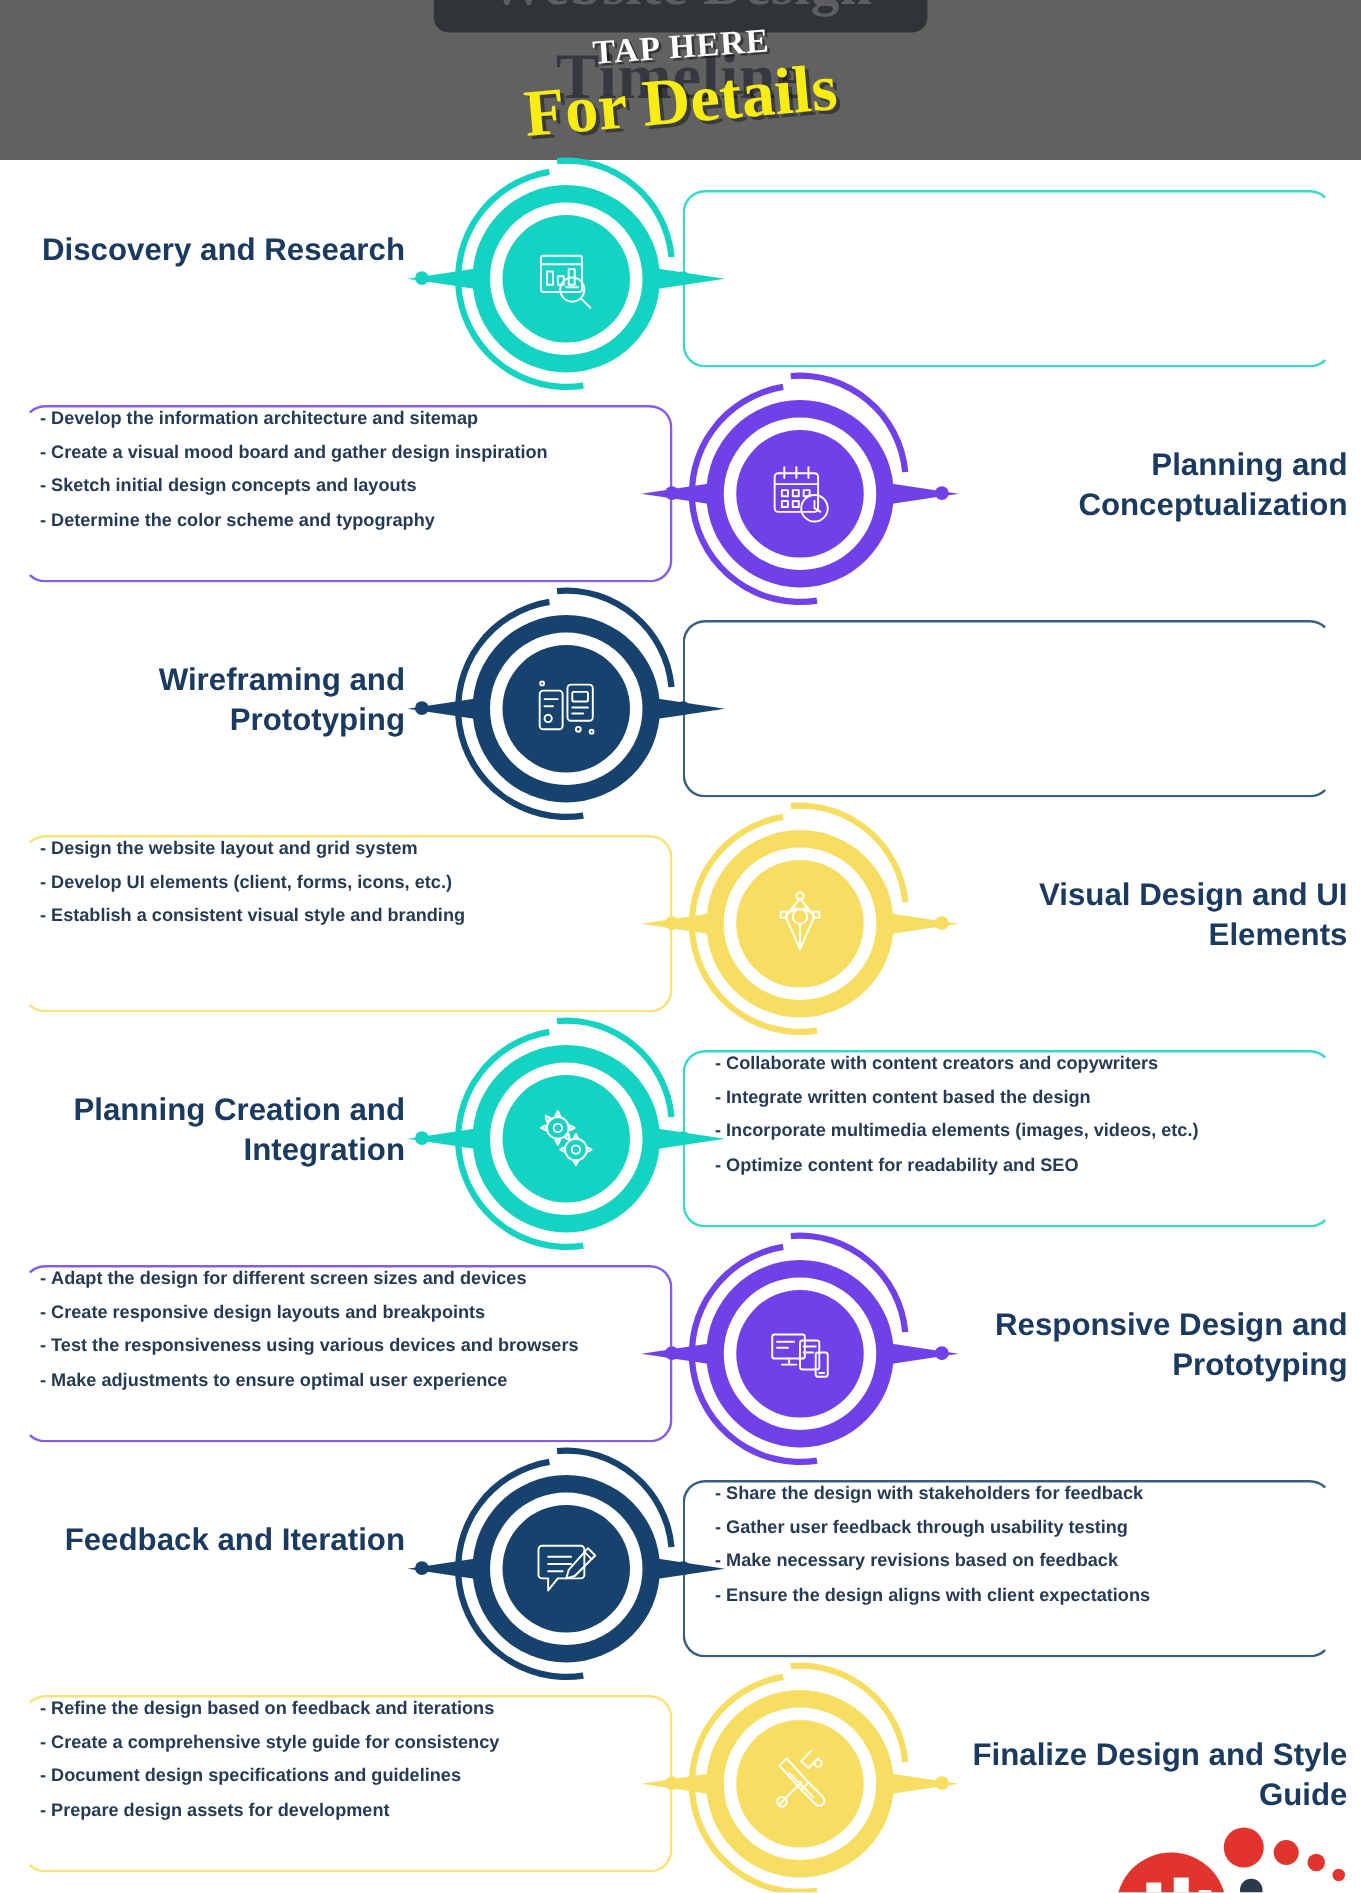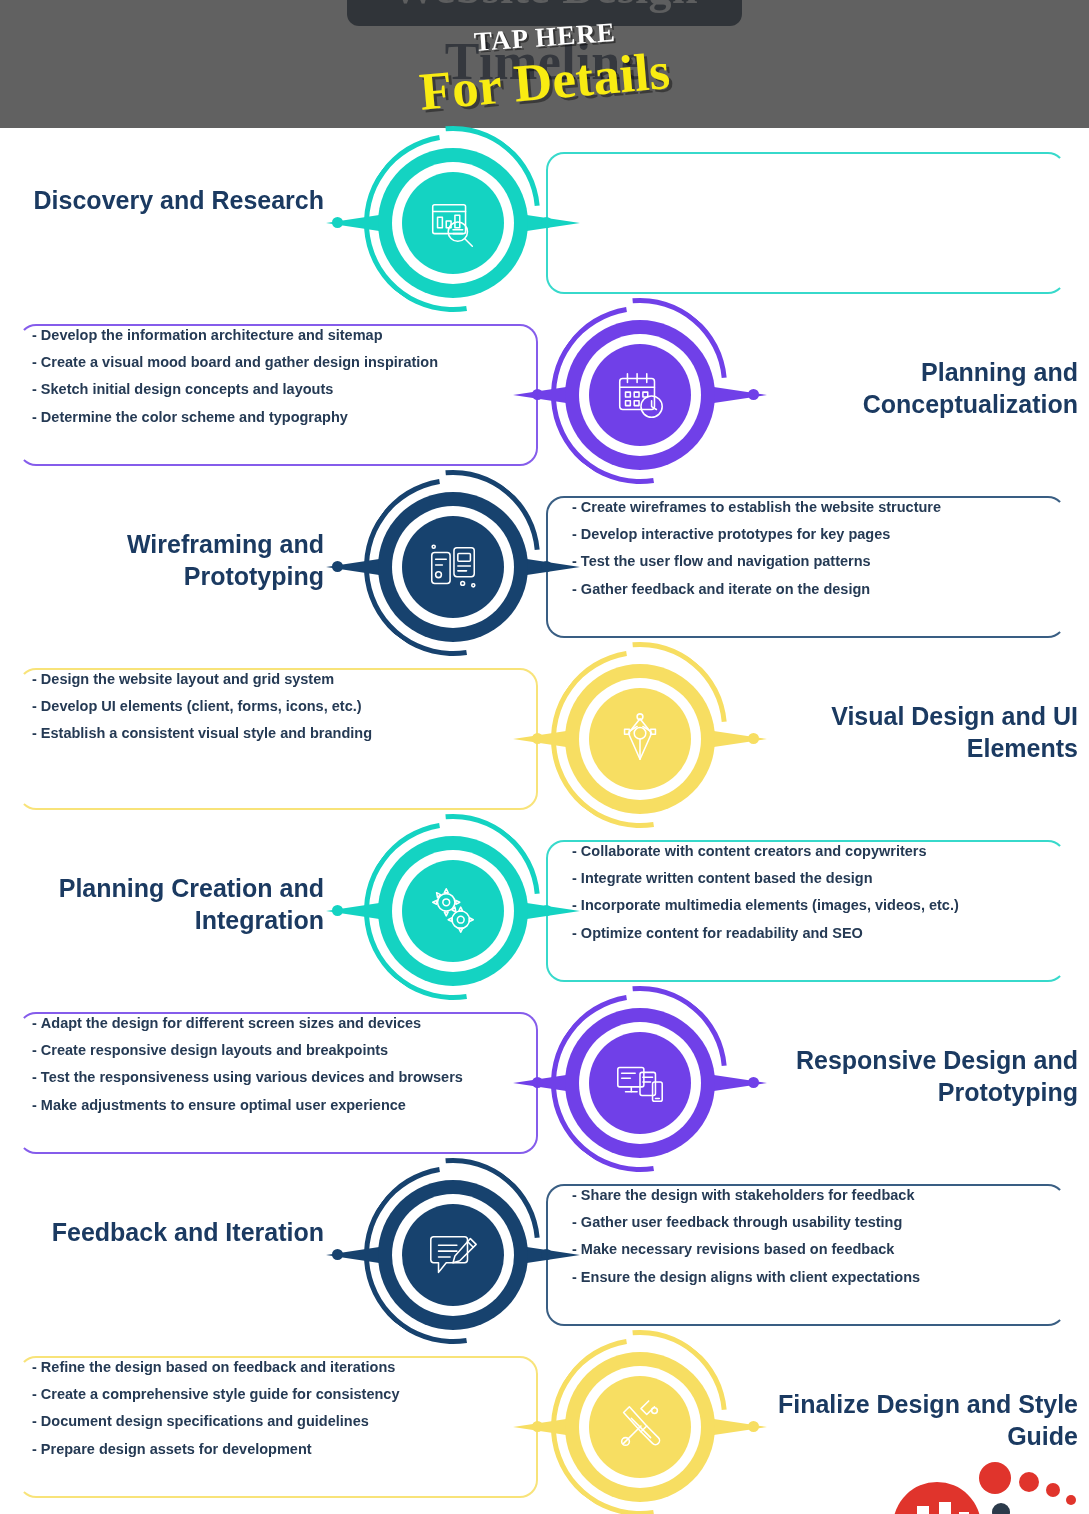--- a/index.html
+++ b/index.html
@@ -365,26 +365,20 @@
               <line x1="34" y1="33" x2="43" y2="33"></line>
               <circle cx="14" cy="37" r="3"></circle>
               <circle cx="39" cy="46" r="2"></circle>
               <circle cx="9" cy="8" r="1.6"></circle>
               <circle cx="50" cy="48" r="1.6"></circle>
             </svg>
           </div>
         </div>
         <div class="dot dot-in" style="background:#17426e"></div>
         <div class="bracket" style="border-color:rgba(23,66,110,0.85)"></div>
-        <ul class="bullets">
-          <li>Create wireframes to establish the website structure</li>
-          <li>Develop interactive prototypes for key pages</li>
-          <li>Test the user flow and navigation patterns</li>
-          <li>Gather feedback and iterate on the design</li>
-        </ul>
       </div>
       <div class="step mirror" style="top: 656px;">
         <div class="title">Visual Design and UI Elements</div>
         <div class="dot dot-title" style="background:#f7de62"></div>
         <div class="hub">
           <div class="arc-bl" style="border-bottom-color:#f7de62;border-left-color:#f7de62"></div>
           <div class="arc-tr" style="border-bottom-color:#f7de62"></div>
           <div class="petal-l" style="background:#f7de62"></div>
           <div class="petal-r" style="background:#f7de62"></div>
           <div class="ring-outer" style="background:#f7de62"></div>

